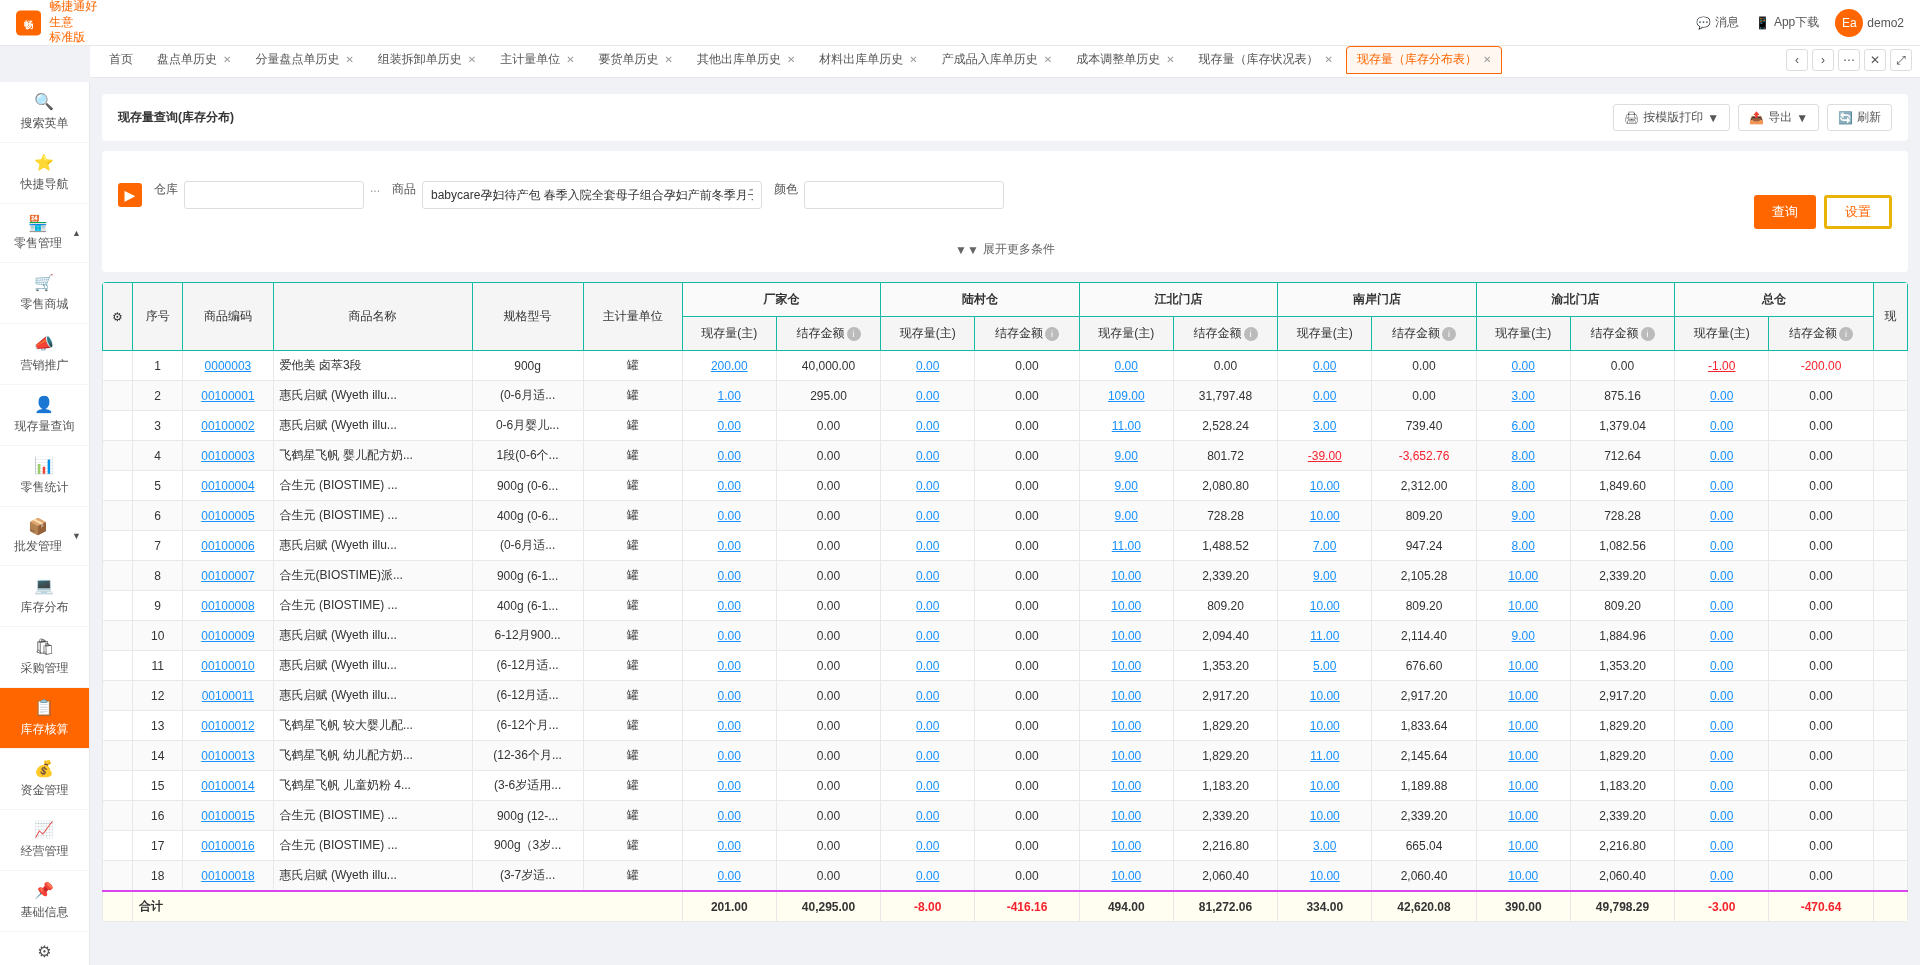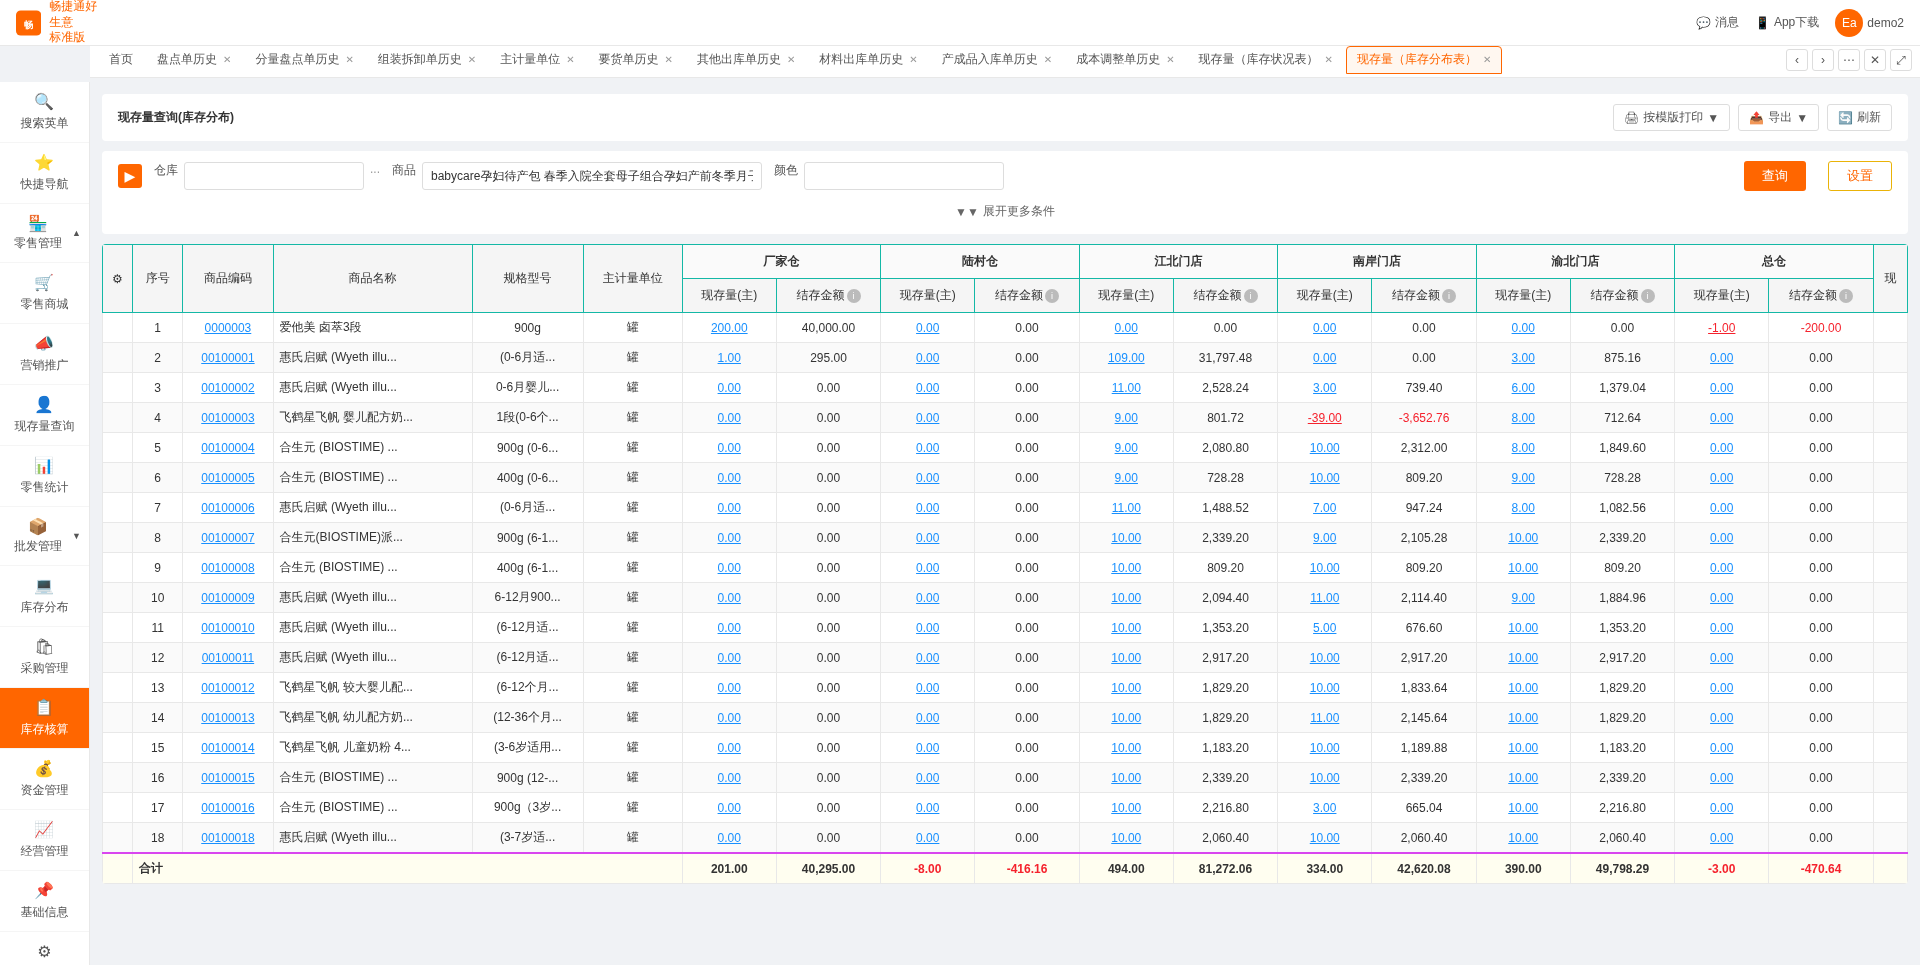--- a/index.html
+++ b/index.html
@@ -253,21 +253,21 @@
       color: white;
       border: none;
       border-radius: 3px;
       cursor: pointer;
       font-size: 13px;
     }
     .btn-setting {
       padding: 5px 18px;
       background: #fff;
       color: #ff6600;
-      border: 1px solid #eab308;
+      border: 3px solid #eab308;
       border-radius: 3px;
       cursor: pointer;
       font-size: 13px;
     }
 
     
     .table-container {
       background: #fff;
       border-radius: 4px;
       overflow: auto;
@@ -525,21 +525,21 @@
         <span class="search-ellipsis">...</span>
       </div>
       <div class="search-field">
         <span class="search-label">商品</span>
         <input class="search-input search-input-wide" type="text" value="babycare孕妇待产包 春季入院全套母子组合孕妇产前冬季月子用品 22件套 ..." style="">
       </div>
       <div class="search-field">
         <span class="search-label">颜色</span>
         <input class="search-input search-input-color" type="text" style="">
       </div>
-      <div style="margin-left:auto;display:flex;gap:22px;">
+      <div style="margin-left:auto;display:flex;gap:8px;margin-top:34px;">
         <button class="btn-query">查询</button>
         <button class="btn-setting">设置</button>
       </div>
     </div>
     <div class="expand-more">
       <span>▼▼</span>
       <span>展开更多条件</span>
     </div>
   </div>
 

